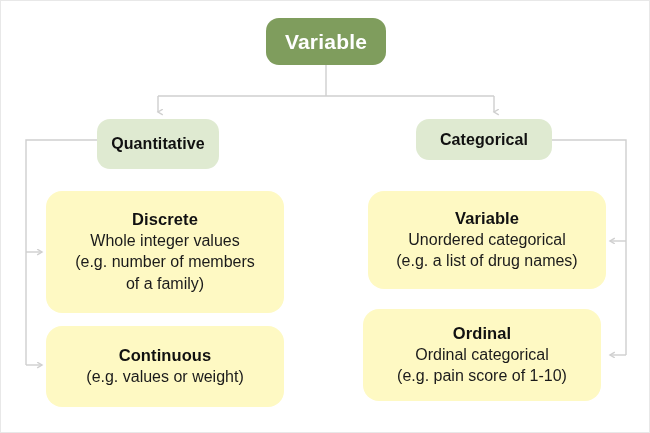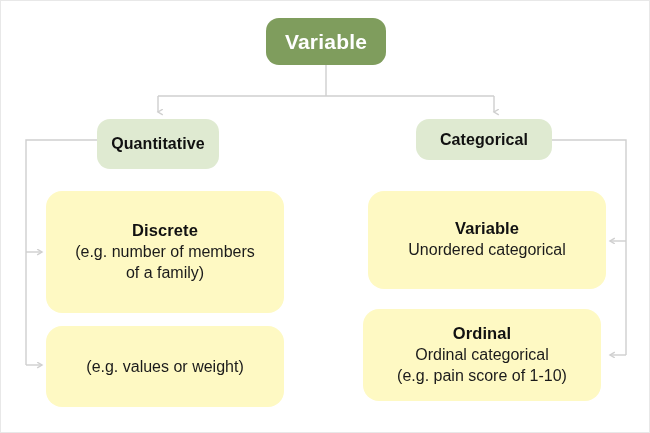--- a/index.html
+++ b/index.html
@@ -124,31 +124,34 @@
   <div class="node node-branch" style="left:96px; top:118px; width:122px; height:50px;">
     <div class="node-title">Quantitative</div>
   </div>
 
   <div class="node node-branch" style="left:415px; top:118px; width:136px; height:41px;">
     <div class="node-title">Categorical</div>
   </div>
 
   <div class="node node-leaf" style="left:45px; top:190px; width:238px; height:122px;">
     <div class="node-title">Discrete</div>
+    <div class="node-line">Whole integer values</div>
     <div class="node-line">(e.g. number of members</div>
     <div class="node-line">of a family)</div>
   </div>
 
   <div class="node node-leaf" style="left:45px; top:325px; width:238px; height:81px;">
+    <div class="node-title">Continuous</div>
     <div class="node-line">(e.g. values or weight)</div>
   </div>
 
   <div class="node node-leaf" style="left:367px; top:190px; width:238px; height:98px;">
     <div class="node-title">Variable</div>
     <div class="node-line">Unordered categorical</div>
+    <div class="node-line">(e.g. a list of drug names)</div>
   </div>
 
   <div class="node node-leaf" style="left:362px; top:308px; width:238px; height:92px;">
     <div class="node-title">Ordinal</div>
     <div class="node-line">Ordinal categorical</div>
     <div class="node-line">(e.g. pain score of 1-10)</div>
   </div>
 
 </div>
 

